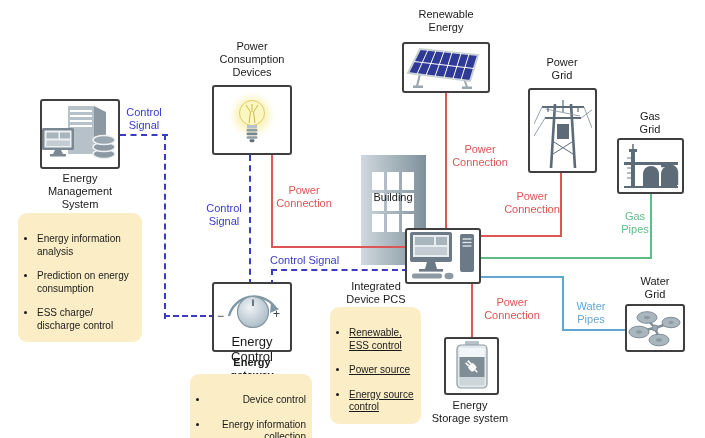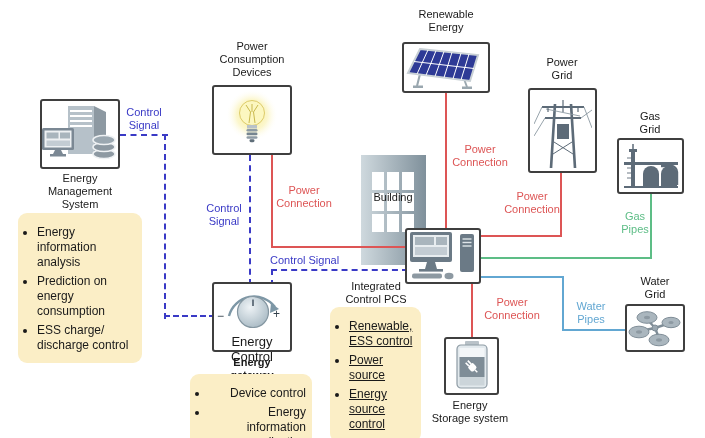--- a/index.html
+++ b/index.html
@@ -74,21 +74,21 @@
   #g1v{left:650px;top:193px;height:66px;}
 
   #w1h{left:481px;top:276px;width:83px;}
   #w1v{left:562px;top:276px;height:55px;}
   #w2h{left:562px;top:329px;width:65px;}
 
   
   .note{position:absolute;background:#fbeec6;border-radius:9px;padding:8px 6px 8px 2px;
         box-sizing:border-box;z-index:4;}
   .note ul{margin:0;padding-left:17px;list-style:disc;}
-  .note li{font-size:12px;line-height:1.25;margin:4px 0 2px 0;white-space:pre-line;}
+  .note li{font-size:10px;line-height:1.25;margin:12px 0 2px 0;white-space:pre-line;}
   #note-ems{left:18px;top:213px;width:124px;}
   #note-pcs{left:330px;top:307px;width:91px;text-decoration:underline;}
   #note-gw{left:190px;top:374px;width:122px;text-align:right;}
 
   
   #gw-minus{position:absolute;left:217px;top:309px;font-size:12px;color:#33414c;z-index:5;}
   #gw-plus{position:absolute;left:273px;top:307px;font-size:12px;color:#33414c;z-index:5;}
   #gw-knob-label{position:absolute;left:214px;top:334px;width:76px;font-size:13px;
                  text-align:center;z-index:5;}
   #gw-knob{position:absolute;left:216px;top:285px;z-index:4;}
@@ -349,21 +349,21 @@
 Consumption
 Devices</div>
   <div class="nlabel" id="lbl-renew">Renewable
 Energy</div>
   <div class="nlabel" id="lbl-pgrid">Power
 Grid</div>
   <div class="nlabel" id="lbl-ggrid">Gas
 Grid</div>
   <div class="nlabel" id="lbl-building">Building</div>
   <div class="nlabel" id="lbl-pcs">Integrated
-Control PCS</div>
+Device PCS</div>
   <div class="nlabel" id="lbl-wgrid">Water
 Grid</div>
   <div class="nlabel" id="lbl-gw">Energy gateway</div>
   <div class="nlabel" id="lbl-storage">Energy
 Storage system</div>
 
   <div class="clabel c-blue-t" id="cl-cs-ems">Control
 Signal</div>
   <div class="clabel c-blue-t" id="cl-cs-pcd">Control
 Signal</div>

